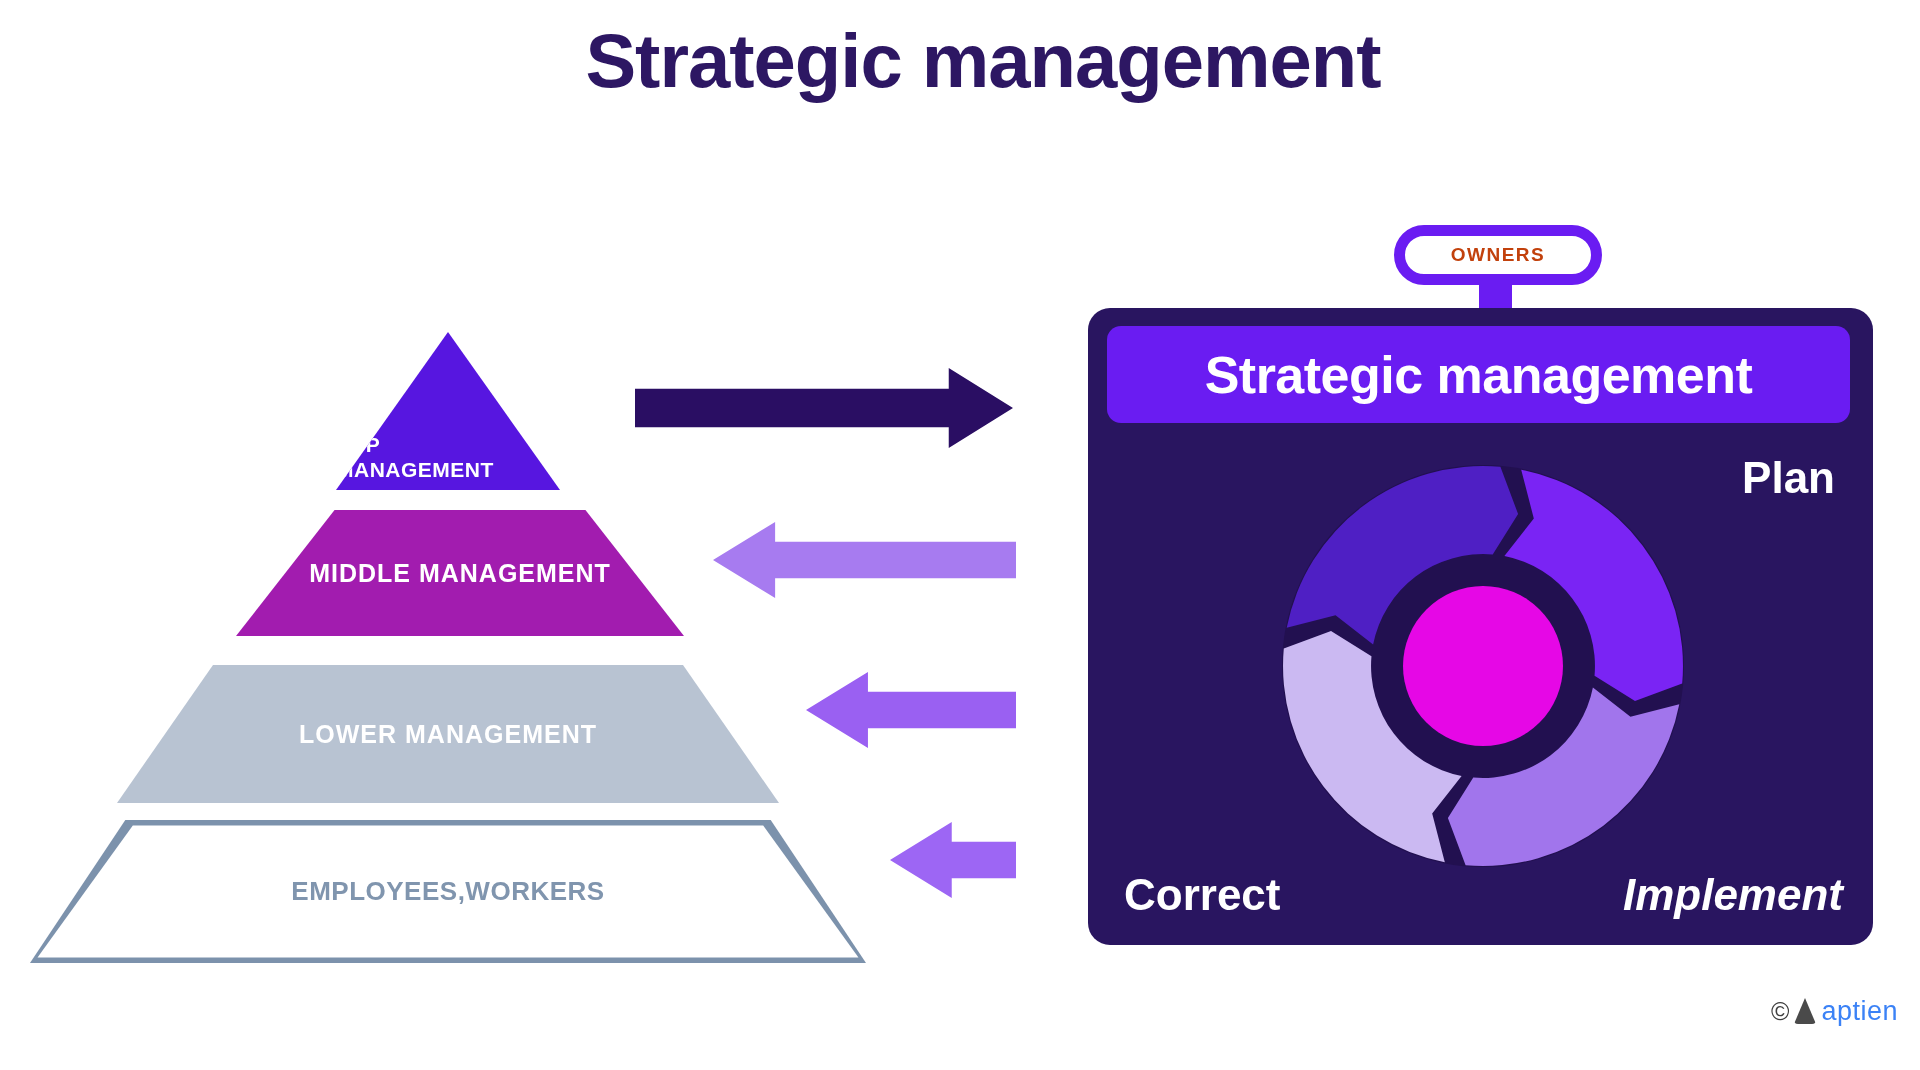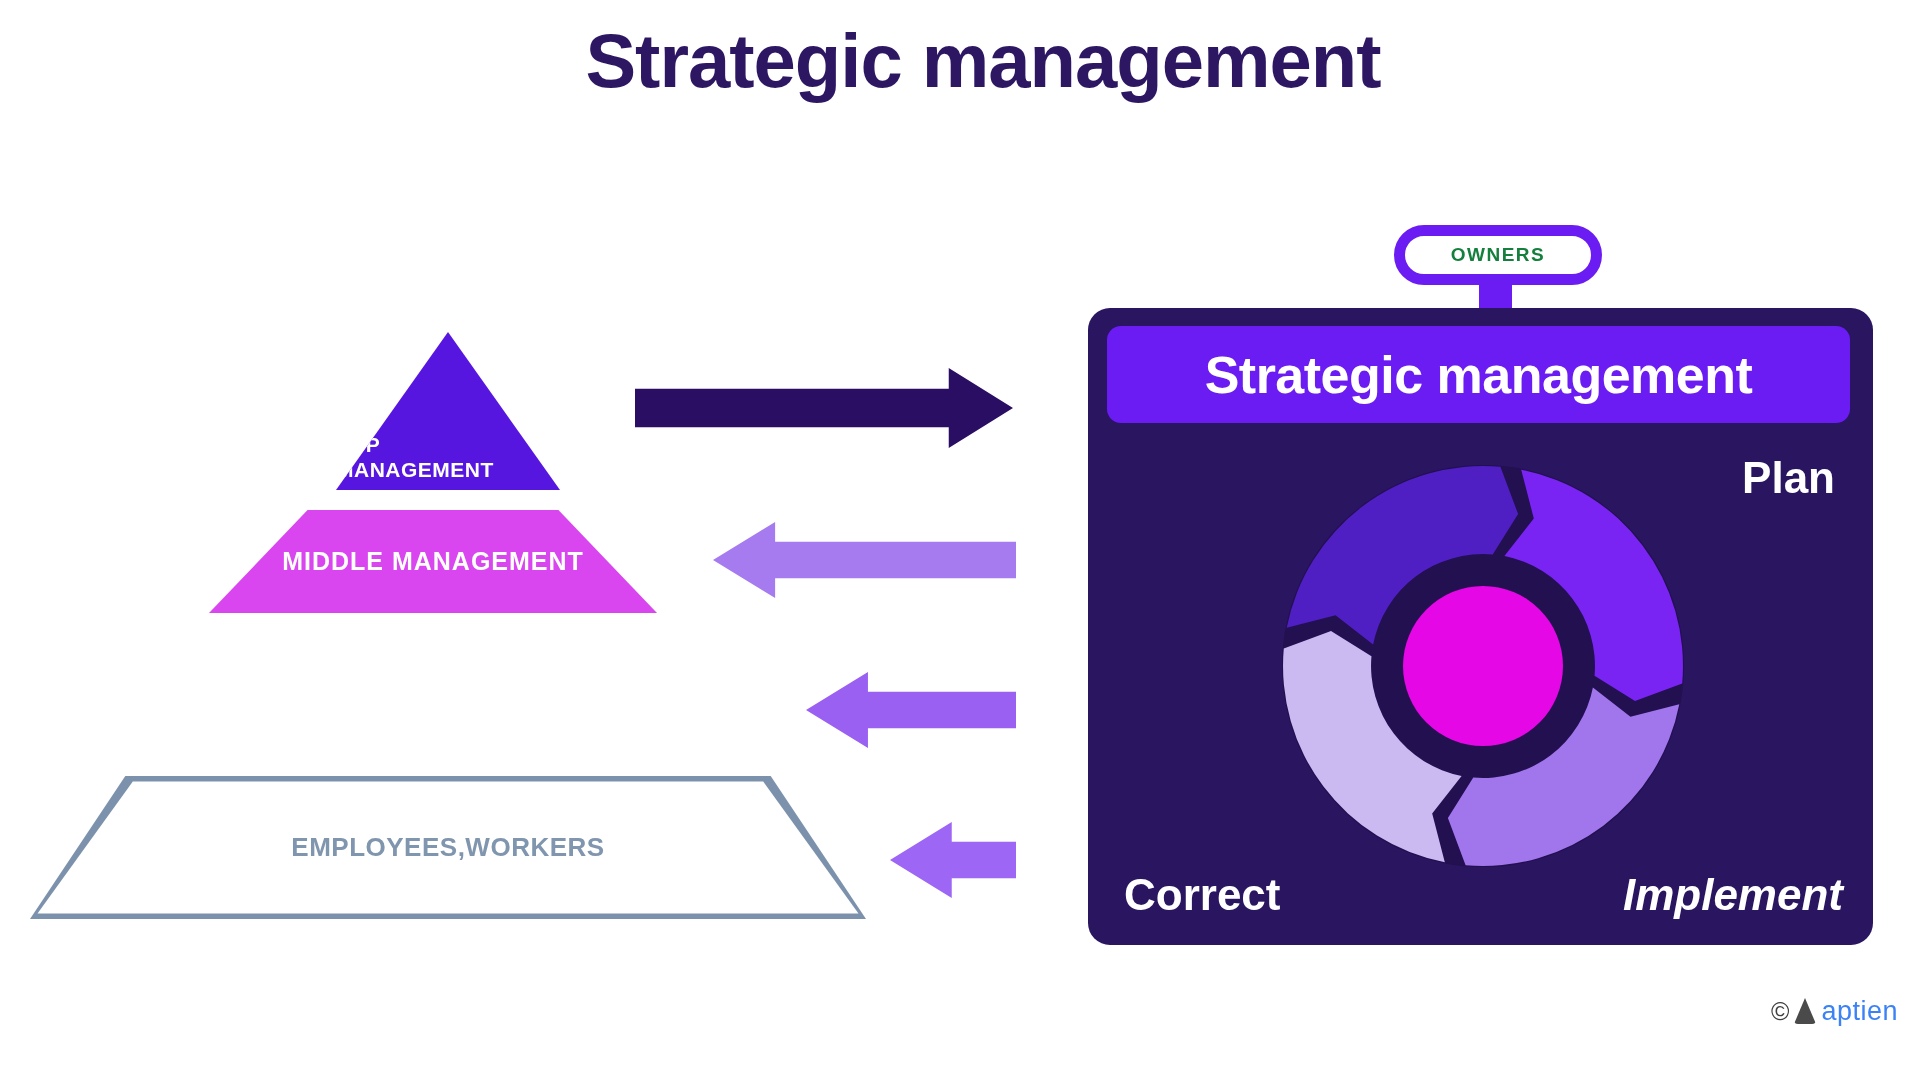--- a/index.html
+++ b/index.html
@@ -15,31 +15,31 @@
     font-size:76px;font-weight:800;color:#2d1763;letter-spacing:-1px;
   }
   
   .pyr{display:flex;align-items:center;justify-content:center;text-align:center;}
   .pyr-top{
     left:336px;top:332px;width:224px;height:158px;background:#5716e0;
     clip-path:polygon(50% 0,100% 100%,0 100%);
   }
   .pyr-top-label{left:0;right:0;bottom:8px;color:#fff;font-weight:700;font-size:21px;line-height:25px;letter-spacing:.5px;}
   .pyr-mid{
-    left:209px;top:510px;width:448px;height:103px;background:#d946ef;
+    left:236px;top:510px;width:448px;height:126px;background:#a21caf;
     clip-path:polygon(22% 0,78% 0,100% 100%,0 100%);
     color:#fff;font-weight:700;font-size:25px;letter-spacing:1px;
   }
   .pyr-low{
     left:117px;top:665px;width:662px;height:138px;background:#b8c3d2;
     clip-path:polygon(14.5% 0,85.5% 0,100% 100%,0 100%);
     color:#fff;font-weight:700;font-size:25px;letter-spacing:1px;
   }
   .pyr-emp-outer{
-    left:30px;top:776px;width:836px;height:143px;background:#7c92ac;
+    left:30px;top:820px;width:836px;height:143px;background:#7c92ac;
     clip-path:polygon(11.4% 0,88.6% 0,100% 100%,0 100%);
   }
   .pyr-emp-inner{
     position:absolute;inset:0;background:#ffffff;
     clip-path:polygon(12.3% 3.8%,87.7% 3.8%,99.1% 96.2%,0.9% 96.2%);
   }
   .pyr-emp-label{
     position:absolute;inset:0;display:flex;align-items:center;justify-content:center;
     color:#8095ae;font-weight:700;font-size:26px;letter-spacing:.5px;
   }
@@ -60,21 +60,21 @@
     left:890px;top:822px;width:126px;height:76px;background:#9d66f4;
     clip-path:polygon(0 50%,49% 0,49% 26%,100% 26%,100% 74%,49% 74%,49% 100%);
   }
   
   .owners-stem{left:1479px;top:278px;width:33px;height:34px;background:#6a1cf2;}
   .owners-pill{
     left:1394px;top:225px;width:208px;height:60px;background:#ffffff;
     border:11px solid #6a1cf2;border-radius:34px;box-sizing:border-box;
     display:flex;align-items:center;justify-content:center;
   }
-  .owners-text{font-size:19px;font-weight:700;color:#15803d;letter-spacing:1.5px;}
+  .owners-text{font-size:19px;font-weight:700;color:#c2410c;letter-spacing:1.5px;}
   
   .panel{
     left:1088px;top:308px;width:785px;height:637px;background:#291560;border-radius:22px;
   }
   .panel-header{
     position:absolute;left:19px;top:18px;width:743px;height:97px;background:#6a1cf2;border-radius:14px;
     display:flex;align-items:center;justify-content:center;
     color:#ffffff;font-size:52px;font-weight:800;letter-spacing:-0.5px;
   }
   .corner-label{
@@ -108,20 +108,23 @@
     <div class="abs pyr-top-label">
       <div>TOP</div>
       <div>MANAGEMENT</div>
     </div>
   </div>
 
   <div class="abs pyr pyr-mid">
     <span>MIDDLE MANAGEMENT</span>
   </div>
 
+  <div class="abs pyr pyr-low">
+    <span>LOWER MANAGEMENT</span>
+  </div>
 
   <div class="abs pyr-emp-outer">
     <div class="pyr-emp-inner"></div>
     <div class="pyr-emp-label">EMPLOYEES,WORKERS</div>
   </div>
 
   <div class="abs arrow-dark"></div>
   <div class="abs arrow-l1"></div>
   <div class="abs arrow-l2"></div>
   <div class="abs arrow-l3"></div>

